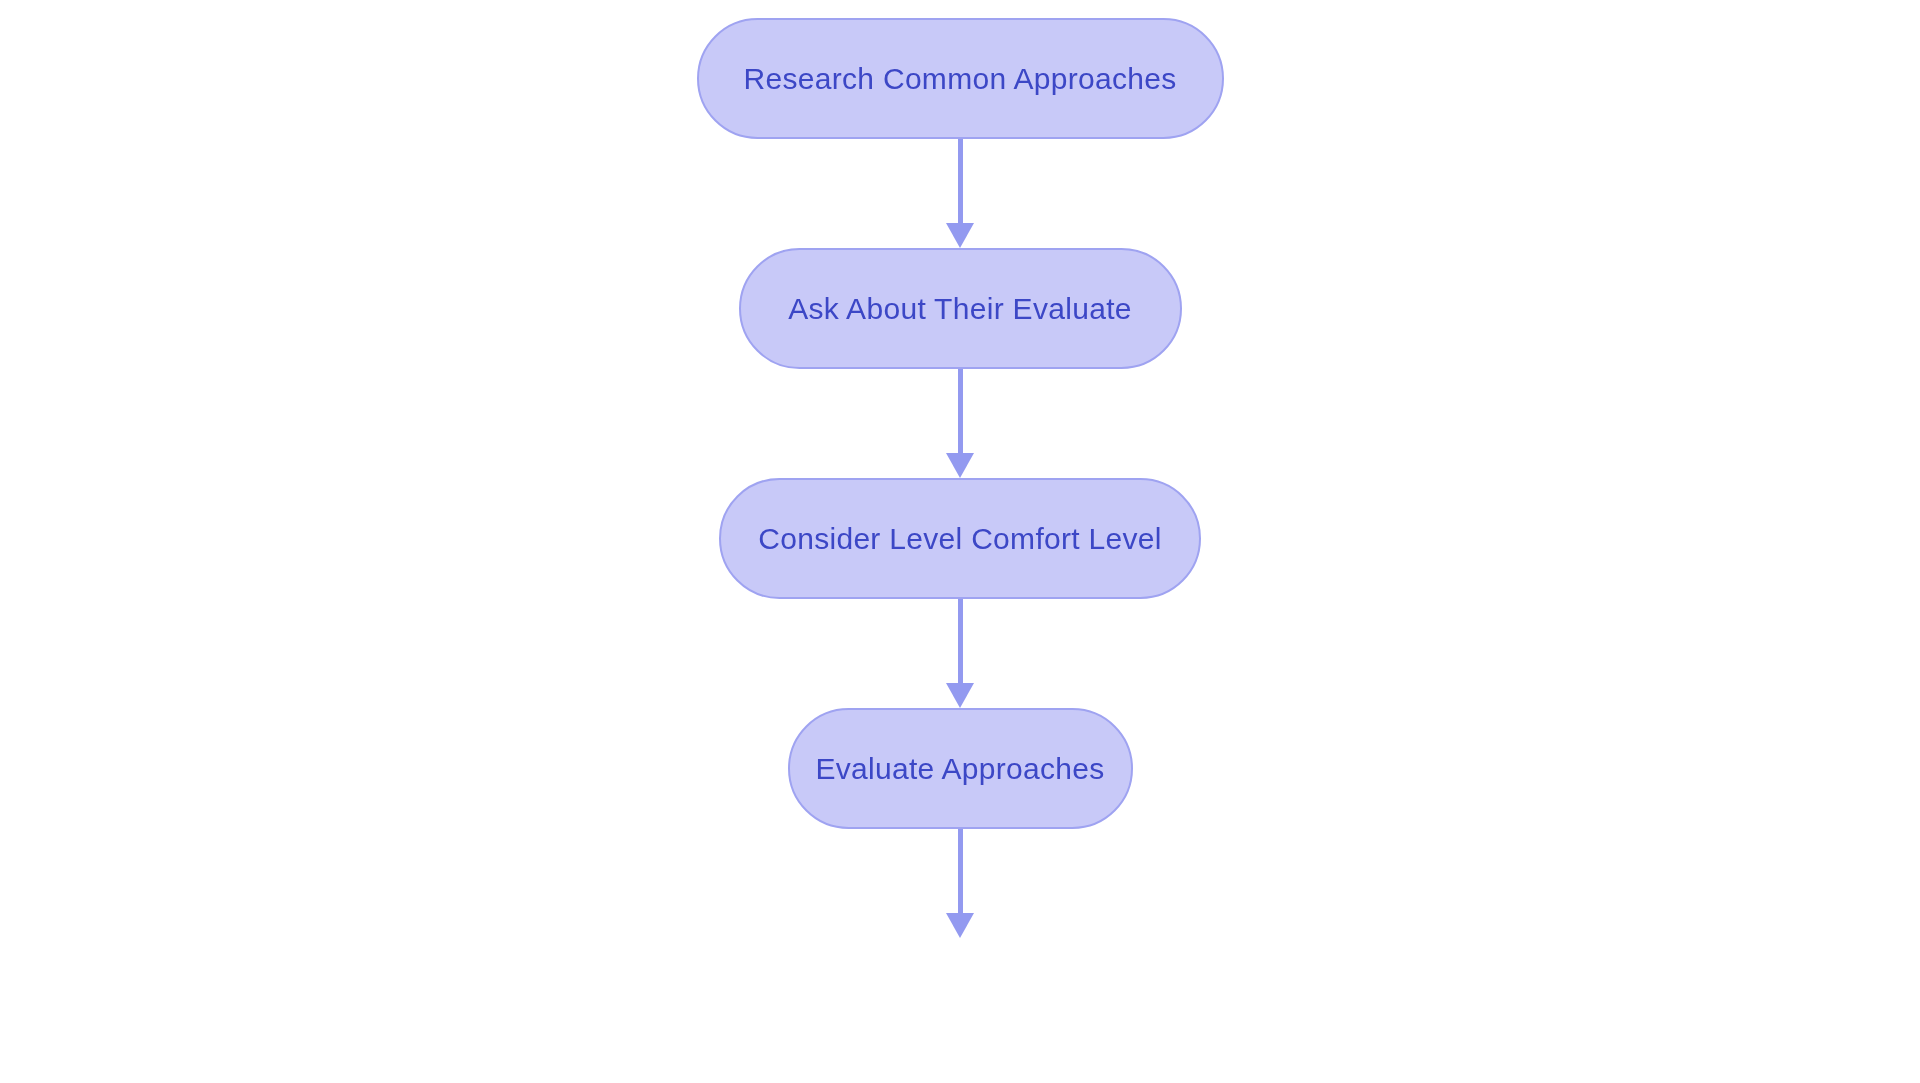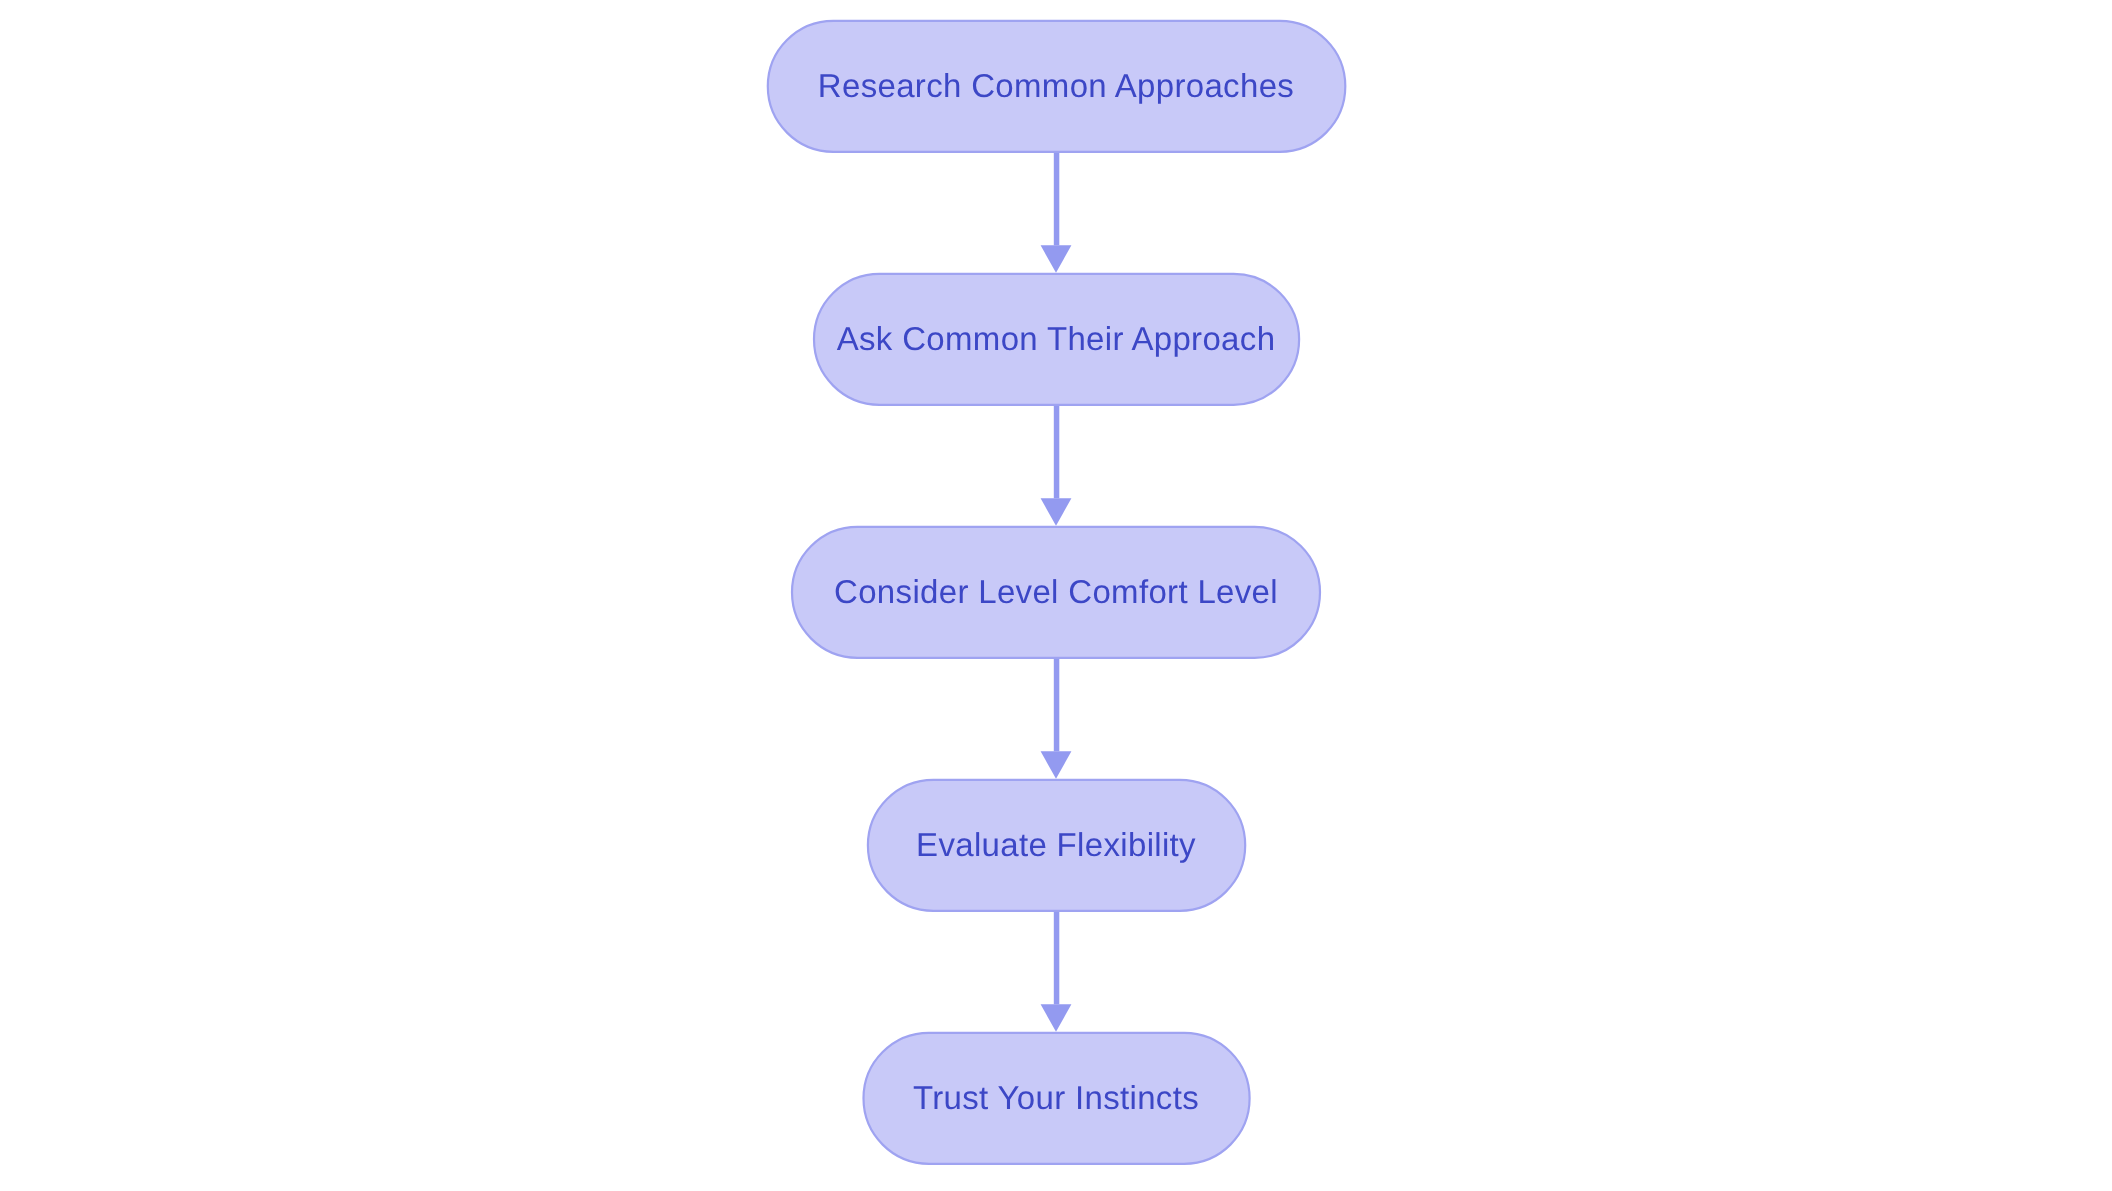--- a/index.html
+++ b/index.html
@@ -77,44 +77,41 @@
     <div class="node n0">
       <span class="node-label">Research Common Approaches</span>
     </div>
 
     <div class="arrow">
       <div class="arrow-line"></div>
       <div class="arrow-head"></div>
     </div>
 
     <div class="node n1">
-      <span class="node-label">Ask Common Their Approach</span>
+      <span class="node-label">Ask About Their Evaluate</span>
     </div>
 
     <div class="arrow">
       <div class="arrow-line"></div>
       <div class="arrow-head"></div>
     </div>
 
     <div class="node n2">
       <span class="node-label">Consider Level Comfort Level</span>
     </div>
 
     <div class="arrow">
       <div class="arrow-line"></div>
       <div class="arrow-head"></div>
     </div>
 
     <div class="node n3">
-      <span class="node-label">Evaluate Flexibility</span>
+      <span class="node-label">Evaluate Approaches</span>
     </div>
 
     <div class="arrow">
       <div class="arrow-line"></div>
       <div class="arrow-head"></div>
     </div>
 
-    <div class="node n4">
-      <span class="node-label">Trust Your Instincts</span>
-    </div>
 
   </div>
 </div>
 
 </body></html>

